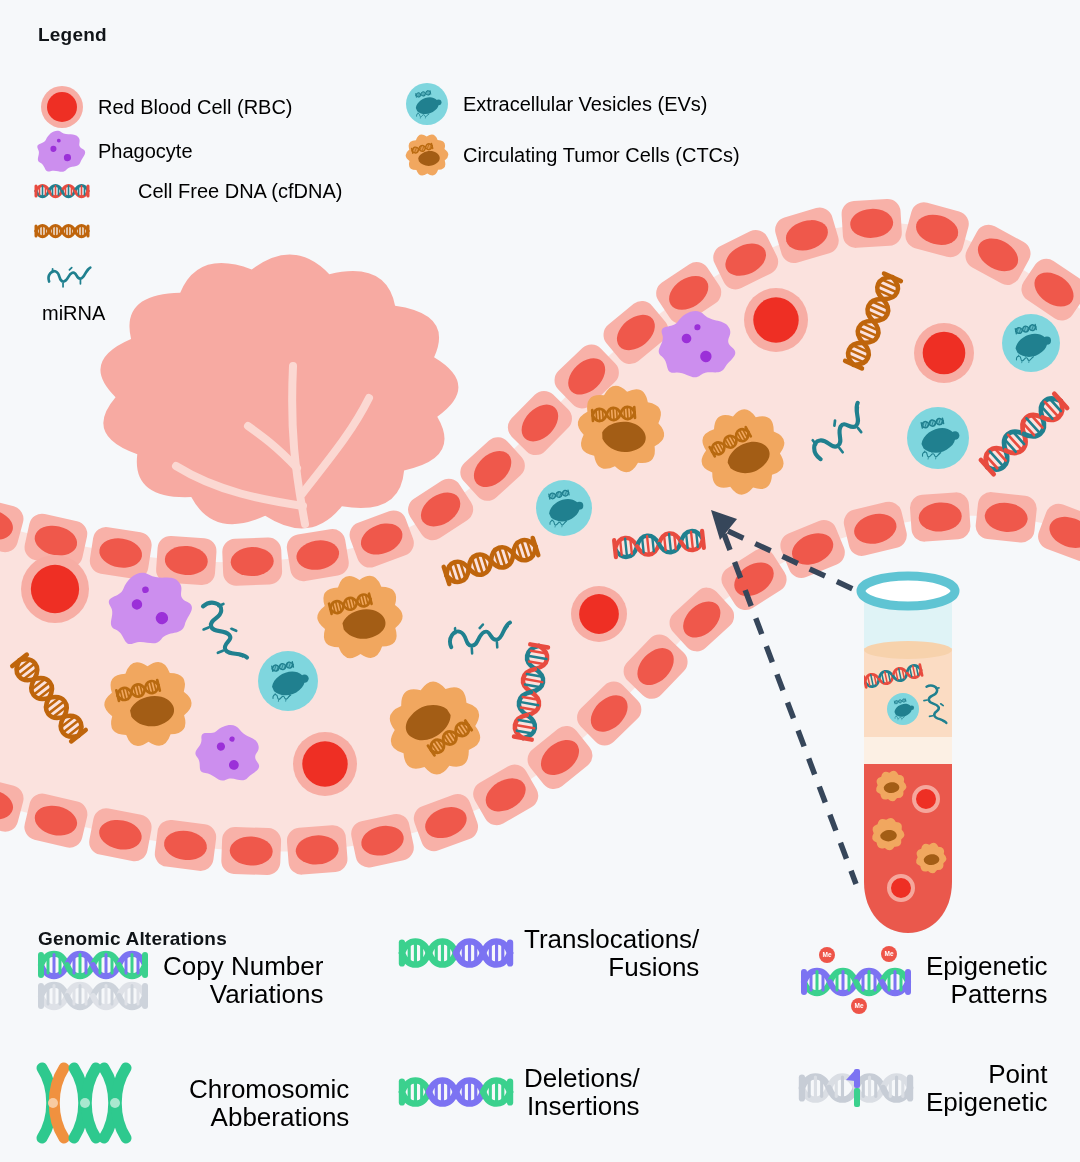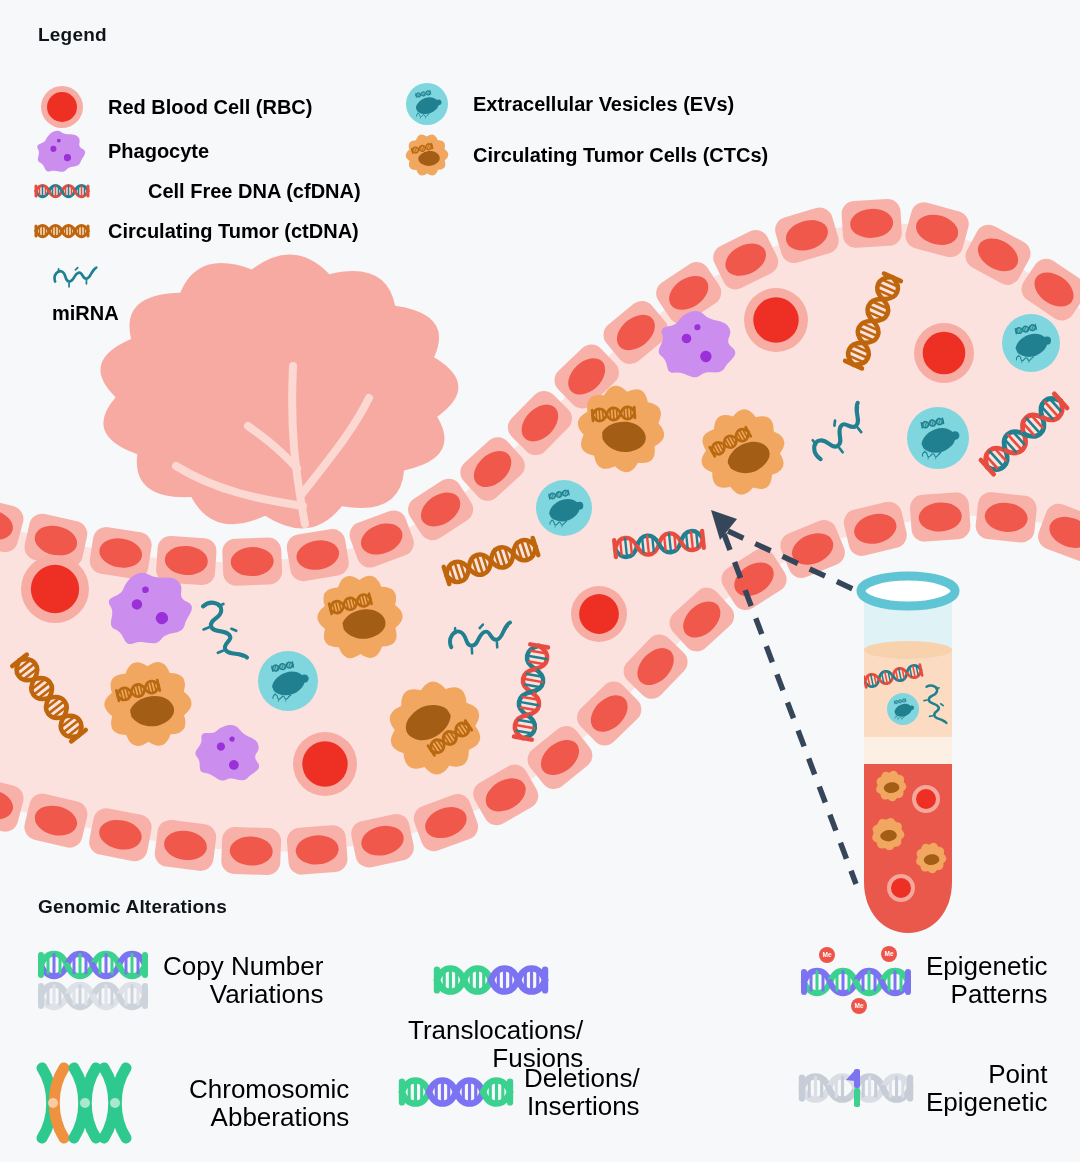--- a/index.html
+++ b/index.html
@@ -4,21 +4,21 @@
 <style>
   html,body{margin:0;padding:0;}
   body{width:1080px;height:1162px;position:relative;overflow:hidden;
        font-family:"Liberation Sans",sans-serif;background:#F6F8FA;}
   #stage{position:absolute;inset:0;width:1080px;height:927px;text-align:right;}
   svg.scene{position:absolute;left:0;top:0;}
   .ovl{position:absolute;color:#16181D;}
   .sec-title{font-size:19px;font-weight:700;color:#101418;letter-spacing:.2px;}
   .lrow{position:absolute;display:flex;align-items:center;}
   .lrow .ic{width:56px;height:46px;flex:0 0 56px;display:flex;align-items:center;justify-content:center;}
-  .lrow .lab{font-size:20px;margin-left:18px;white-space:nowrap;font-weight:bold;}
+  .lrow .lab{font-size:20px;margin-left:8px;white-space:nowrap;}
   .gi-row{position:absolute;display:flex;align-items:center;}
   .gi-row .gic{display:flex;align-items:center;justify-content:center;}
   .gi-row .glab{font-size:26px;line-height:28px;margin-left:10px;white-space:nowrap;}
 </style>
 </head>
 <body>
 
 <div id="stage">
 
   <svg class="scene" id="scene-svg" width="1080" height="1162" viewBox="0 0 1080 1162" style="background: rgb(246, 248, 250);">
@@ -820,21 +820,20 @@
             <path d="M26,0 C32,-15 46,-15 52,0" stroke="#BF650C" stroke-width="6"></path>
             <path d="M26,0 C32,15 46,15 52,0" stroke="#BF650C" stroke-width="6"></path>
             <line x1="33" y1="-8" x2="33" y2="8" stroke="#BF650C" stroke-width="3.4"></line>
             <line x1="39" y1="-10.5" x2="39" y2="10.5" stroke="#BF650C" stroke-width="3.4"></line>
             <line x1="45" y1="-8" x2="45" y2="8" stroke="#BF650C" stroke-width="3.4"></line>
             <line x1="-52" y1="-10" x2="-52" y2="10" stroke="#BF650C" stroke-width="6"></line>
             <line x1="52" y1="-10" x2="52" y2="10" stroke="#BF650C" stroke-width="6"></line>
           </g>
         </svg>
       </span>
-    <span class="lab">Circulating Tumor (ctDNA)</span>
   </div>
   <div class="lrow" style="left:34px;top:246px;flex-direction:column;">
     <span class="ic">
         <svg width="56" height="46" viewBox="-28 -23 56 46">
           <g transform="translate(0,0) rotate(0) scale(0.58)">
             <path d="M-36,13 C-40,2 -31,-8 -24,-4 C-16,0 -20,12 -12,13 C-4,14 -4,1 4,-2 C12,-5 10,9 18,8 C26,7 26,-7 35,-11" fill="none" stroke="#20808F" stroke-width="4.6" stroke-linecap="round"></path>
             <line x1="-30" y1="-9" x2="-30" y2="-3" stroke="#20808F" stroke-width="3" stroke-linecap="round"></line>
             <line x1="-12" y1="16" x2="-12" y2="22" stroke="#20808F" stroke-width="3" stroke-linecap="round"></line>
             <line x1="-1" y1="-7" x2="3" y2="-11" stroke="#20808F" stroke-width="3" stroke-linecap="round"></line>
             <line x1="18" y1="11" x2="18" y2="17" stroke="#20808F" stroke-width="3" stroke-linecap="round"></line>
@@ -907,21 +906,21 @@
               <line x1="-1" y1="-7" x2="3" y2="-11" stroke="#20808F" stroke-width="3" stroke-linecap="round"></line>
               <line x1="18" y1="11" x2="18" y2="17" stroke="#20808F" stroke-width="3" stroke-linecap="round"></line>
               <line x1="28" y1="-3" x2="32" y2="-7" stroke="#20808F" stroke-width="3" stroke-linecap="round"></line>
             </g>
           </g>
         </svg>
       </span>
     <span class="lab">Extracellular Vesicles (EVs)</span>
   </div>
 
-  <div class="ovl sec-title" style="left:38px;top:896px;">Genomic Alterations</div>
+  <div class="ovl sec-title" style="left:38px;top:928px;">Genomic Alterations</div>
 
   <div class="gi-row" style="left:33px;top:938px;">
     <span class="gic">
         <svg width="120" height="84" viewBox="-60 -42 120 84">
           <g transform="translate(0,-15) rotate(0) scale(1)" fill="none" stroke-linecap="round">
             <path d="M-52,0 C-46,-15 -32,-15 -26,0" stroke="#3BD18E" stroke-width="6"></path>
             <path d="M-52,0 C-46,15 -32,15 -26,0" stroke="#7C73F2" stroke-width="6"></path>
             <line x1="-45" y1="-8" x2="-45" y2="8" stroke="#3BD18E" stroke-width="3"></line>
             <line x1="-39" y1="-10.5" x2="-39" y2="10.5" stroke="#7C73F2" stroke-width="3"></line>
             <line x1="-33" y1="-8" x2="-33" y2="8" stroke="#3BD18E" stroke-width="3"></line>
@@ -965,21 +964,21 @@
             <line x1="39" y1="-10.5" x2="39" y2="10.5" stroke="#C7CDD6" stroke-width="3"></line>
             <line x1="45" y1="-8" x2="45" y2="8" stroke="#DADEE4" stroke-width="3"></line>
             <line x1="-52" y1="-10" x2="-52" y2="10" stroke="#C7CDD6" stroke-width="6"></line>
             <line x1="52" y1="-10" x2="52" y2="10" stroke="#C7CDD6" stroke-width="6"></line>
           </g>
         </svg>
       </span>
     <span class="glab"><span>Copy Number</span><br>
       <span>Variations</span></span>
   </div>
-  <div class="gi-row" style="left:398px;top:944px;flex-direction:column;">
+  <div class="gi-row" style="left:398px;top:917px;">
     <span class="gic">
         <svg width="116" height="72" viewBox="-58 -36 116 72">
           <g transform="translate(0,0) rotate(0) scale(1.04)" fill="none" stroke-linecap="round">
             <path d="M-52,0 C-46,-15 -32,-15 -26,0" stroke="#3BD18E" stroke-width="6"></path>
             <path d="M-52,0 C-46,15 -32,15 -26,0" stroke="#3BD18E" stroke-width="6"></path>
             <line x1="-45" y1="-8" x2="-45" y2="8" stroke="#3BD18E" stroke-width="3"></line>
             <line x1="-39" y1="-10.5" x2="-39" y2="10.5" stroke="#3BD18E" stroke-width="3"></line>
             <line x1="-33" y1="-8" x2="-33" y2="8" stroke="#3BD18E" stroke-width="3"></line>
             <path d="M-26,0 C-20,-15 -6,-15 0,0" stroke="#3BD18E" stroke-width="6"></path>
             <path d="M-26,0 C-20,15 -6,15 0,0" stroke="#3BD18E" stroke-width="6"></path>

